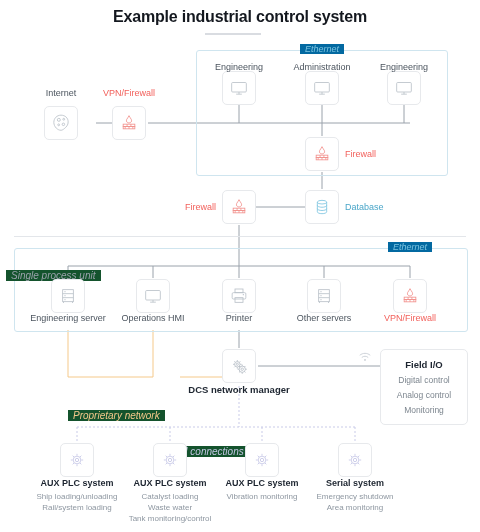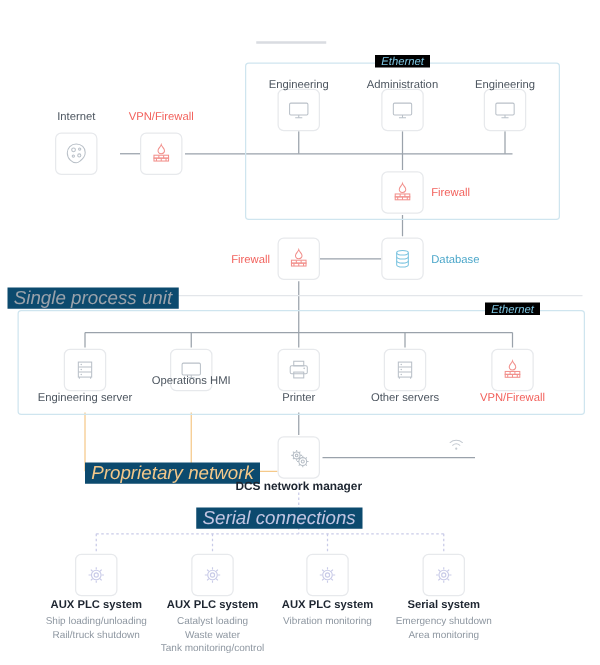--- a/index.html
+++ b/index.html
@@ -24,25 +24,25 @@
   #title-rule{
     position:absolute;left:205px;top:33px;width:56px;height:2px;background:#d9dce1;
   }
 
   
   .zone{
     position:absolute;border:1px solid #cfe5ef;border-radius:3px;background:transparent;
   }
   .zone-label{
     position:absolute;font-style:italic;font-size:9px;color:#7cc4e0;
-    background:#000000;padding:0 5px;white-space:nowrap;
+    background:#0369a1;padding:0 5px;white-space:nowrap;
   }
   .rule-label{
-    position:absolute;font-style:italic;font-size:15px;white-space:nowrap;
-    background:#0c4a6e;padding:0 5px;
+    position:absolute;font-style:italic;font-size:10px;white-space:nowrap;
+    background:#14532d;padding:0 5px;margin-top:40px;
   }
 
   
   .node{position:absolute;}
   .iconbox{
     position:absolute;width:34px;height:34px;border:1px solid #e7e9ec;border-radius:5px;
     background:#fff;box-sizing:border-box;display:flex;align-items:center;justify-content:center;
   }
   .nodelabel{
     position:absolute;font-size:9px;color:#4c555f;white-space:nowrap;text-align:center;
@@ -61,20 +61,21 @@
     display:flex;flex-direction:column;align-items:center;justify-content:center;gap:5px;
   }
   #fieldio .fio-title{font-size:9.5px;font-weight:bold;color:#1d2530;}
   #fieldio .fio-item{font-size:8.5px;color:#7d868f;}
 </style>
 </head>
 <body>
 
 <div id="stage">
 
+  <div id="title">Example industrial control system</div>
   <div id="title-rule"></div>
 
   <svg id="wires" viewBox="0 0 480 532">
     <g stroke="#9aa2ab" stroke-width="1" fill="none">
 
       <line x1="96" y1="123" x2="112" y2="123"></line>
 
       <line x1="148" y1="123" x2="410" y2="123"></line>
 
       <line x1="239" y1="105" x2="239" y2="123"></line>
@@ -251,21 +252,21 @@
   </div>
 
   <div class="node">
     <div class="iconbox" style="left:136px;top:279px;">
       <svg width="20" height="20" viewBox="0 0 24 24">
         <rect x="3.2" y="5.4" width="17.6" height="11.4" rx="1.2" fill="none" stroke="#b9c0c8" stroke-width="1"></rect>
         <line x1="8.6" y1="19.4" x2="15.4" y2="19.4" stroke="#b9c0c8" stroke-width="1"></line>
         <line x1="12" y1="16.8" x2="12" y2="19.4" stroke="#b9c0c8" stroke-width="1"></line>
       </svg>
     </div>
-    <div class="nodelabel" style="left:105px;top:299px;width:96px;">Operations HMI</div>
+    <div class="nodelabel" style="left:105px;top:313px;width:96px;">Operations HMI</div>
   </div>
 
   <div class="node">
     <div class="iconbox" style="left:222px;top:279px;">
       <svg width="20" height="20" viewBox="0 0 24 24">
         <rect x="7.2" y="3.6" width="9.6" height="4.4" fill="none" stroke="#b9c0c8" stroke-width="1"></rect>
         <rect x="3.8" y="8" width="16.4" height="7.6" rx="1.4" fill="none" stroke="#b9c0c8" stroke-width="1"></rect>
         <rect x="7.2" y="14" width="9.6" height="5.6" fill="none" stroke="#b9c0c8" stroke-width="1"></rect>
         <circle cx="17.2" cy="10.4" r="0.8" fill="#b9c0c8"></circle>
       </svg>
@@ -326,36 +327,42 @@
   <div class="abs" style="left:358px;top:349px;">
     <svg width="14" height="12" viewBox="0 0 24 20">
       <g fill="none" stroke="#c3c9d0" stroke-width="1.4" stroke-linecap="round">
         <path d="M3.5 6.6c4.7-4 12.3-4 17 0"></path>
         <path d="M7 10.4c2.9-2.4 7.1-2.4 10 0"></path>
       </g>
       <circle cx="12" cy="15" r="1.5" fill="#c3c9d0"></circle>
     </svg>
   </div>
 
+  <div id="fieldio">
+    <div class="fio-title">Field I/O</div>
+    <div class="fio-item">Digital control</div>
+    <div class="fio-item">Analog control</div>
+    <div class="fio-item">Monitoring</div>
+  </div>
 
   <div class="rule-label" style="left:157px;top:406px;color:#c2c5e2;">Serial connections</div>
 
   <div class="node">
     <div class="iconbox" style="left:60px;top:443px;">
       <svg width="20" height="20" viewBox="0 0 24 24">
         <g fill="none" stroke="#c9cbe8" stroke-width="1.1">
           <circle cx="12" cy="12" r="4.6"></circle>
           <circle cx="12" cy="12" r="2"></circle>
           <path d="M12 4.6v2.2M12 17.2v2.2M4.6 12h2.2M17.2 12h2.2M6.8 6.8l1.6 1.6M15.6 15.6l1.6 1.6M17.2 6.8l-1.6 1.6M8.4 15.6l-1.6 1.6"></path>
         </g>
       </svg>
     </div>
     <div class="nodelabel bold" style="left:22px;top:478px;width:110px;font-size:9px;">AUX PLC system</div>
     <div class="sublabel" style="left:17px;top:492px;width:120px;">Ship loading/unloading</div>
-    <div class="sublabel" style="left:17px;top:503px;width:120px;">Rail/truck shutdown</div>
+    <div class="sublabel" style="left:17px;top:503px;width:120px;">Rail/system loading</div>
   </div>
 
   <div class="node">
     <div class="iconbox" style="left:153px;top:443px;">
       <svg width="20" height="20" viewBox="0 0 24 24">
         <g fill="none" stroke="#c9cbe8" stroke-width="1.1">
           <circle cx="12" cy="12" r="4.6"></circle>
           <circle cx="12" cy="12" r="2"></circle>
           <path d="M12 4.6v2.2M12 17.2v2.2M4.6 12h2.2M17.2 12h2.2M6.8 6.8l1.6 1.6M15.6 15.6l1.6 1.6M17.2 6.8l-1.6 1.6M8.4 15.6l-1.6 1.6"></path>
         </g>

